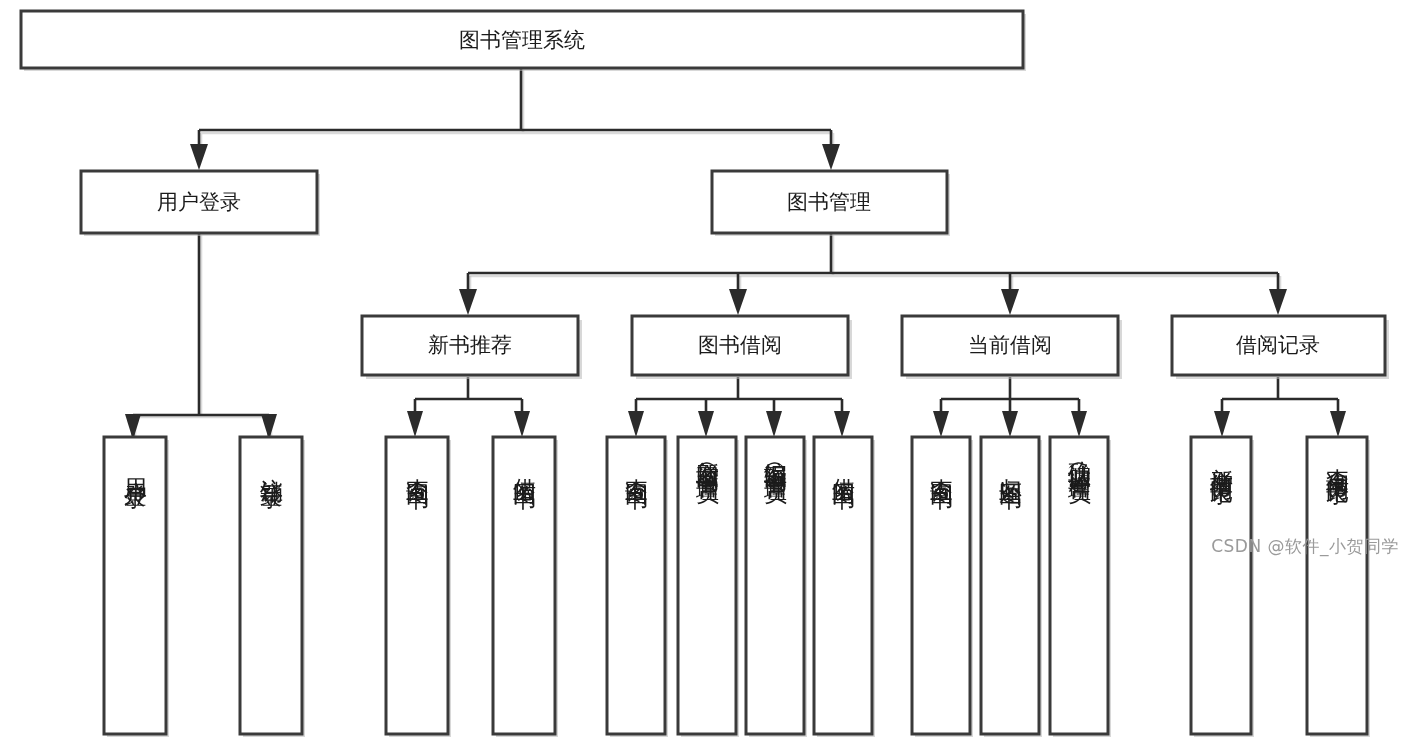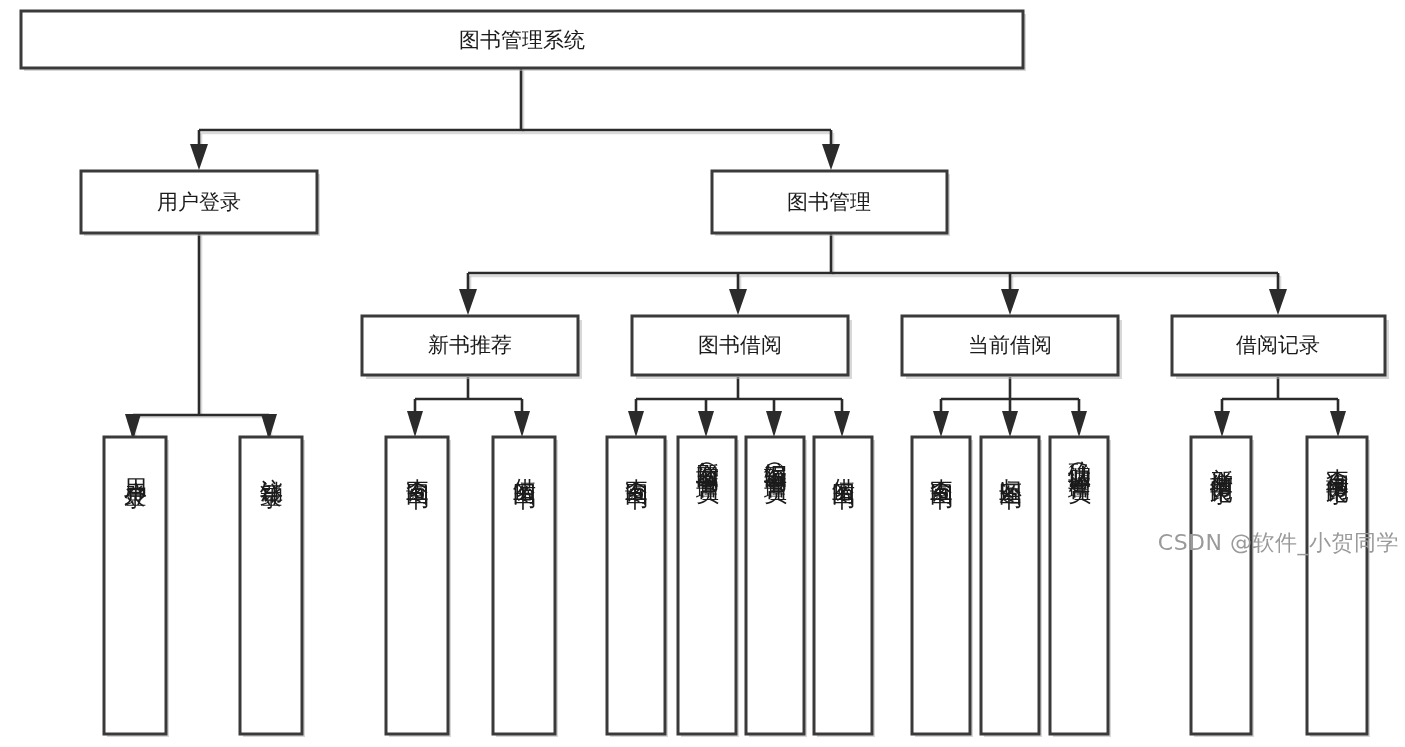--- a/index.html
+++ b/index.html
@@ -74,21 +74,21 @@
     letter-spacing: 3px;
     color: #1b1b1b;
     white-space: nowrap;
     text-align: left;
   }
   .watermark {
     position: absolute;
     right: 6px;
     bottom: 3px;
     font-family: "DejaVu Sans", "Liberation Sans", sans-serif;
-    font-size: 22px;
+    font-size: 17px;
     color: #9a9a9a;
     letter-spacing: 0.5px;
     white-space: nowrap;
   }
 </style>
 </head>
 <body>
 
 <div id="diagram-root">
 

